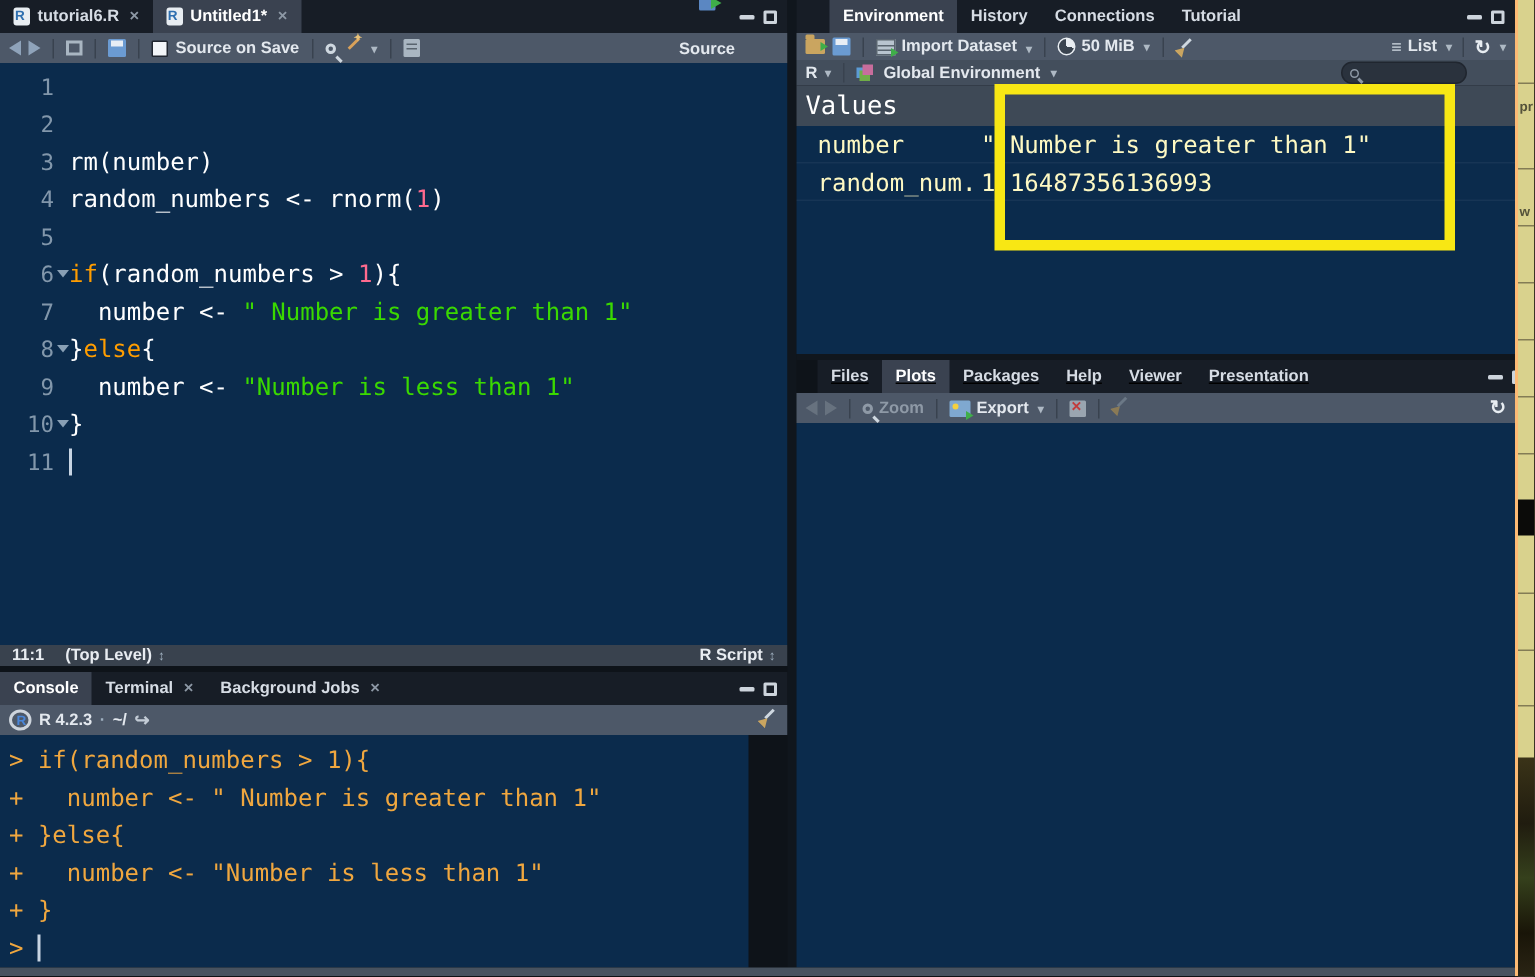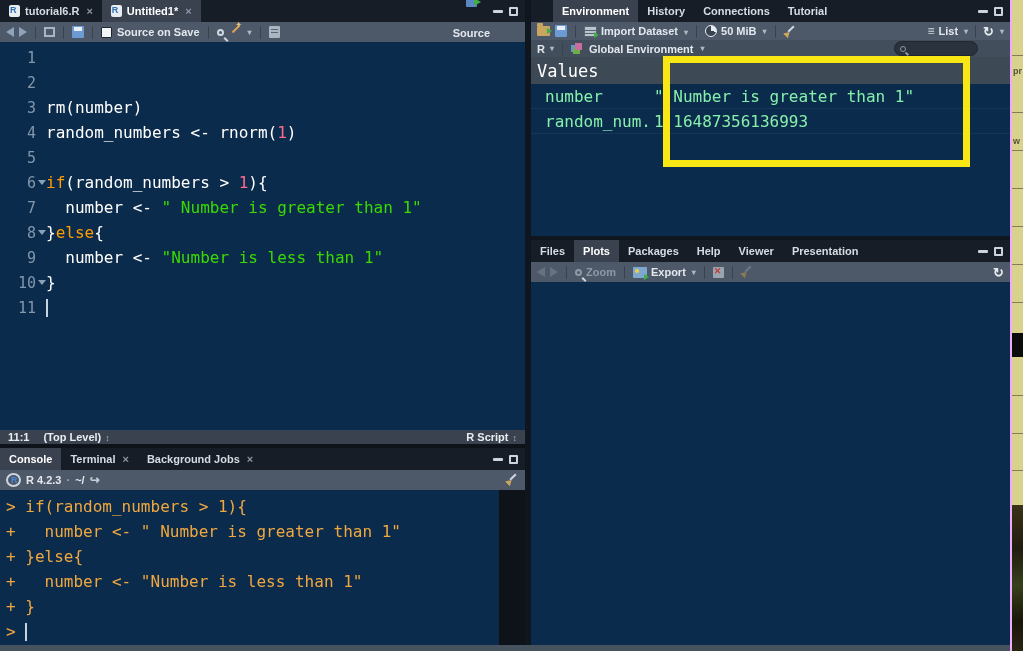--- a/index.html
+++ b/index.html
@@ -91,21 +91,21 @@
   .tok-comment{color:var(--comment);font-style:italic;}
   .tok-keyword{color:var(--keyword);}
   .tok-string{color:var(--string);}
   .tok-number{color:var(--numlit);}
   .cursor-bar{display:inline-block;width:2px;height:18px;background:#c7d4e2;vertical-align:middle;}
 
   
   .console-line{height:25px;display:flex;align-items:center;font-size:16px;color:var(--context);white-space:pre;padding-left:6px;}
 
   
-  .env-row{height:25px;display:flex;align-items:center;font-size:16px;color:#86efac;
+  .env-row{height:25px;display:flex;align-items:center;font-size:16px;color:#fef9c3;
            border-bottom:1px solid rgba(255,255,255,0.05);white-space:pre;}
   .env-row .nm{width:123px;padding-left:14px;overflow:hidden;flex:none;}
   .env-row .vl{padding-left:0px;}
 
   .statusbar{background:var(--statusbar);display:flex;align-items:center;color:#e8ecf1;
              font-size:11px;font-weight:bold;padding:0 8px;gap:14px;}
 
   .search-box{width:84px;height:15px;background:#2a323d;border:1px solid #20262f;border-radius:8px;
               display:flex;align-items:center;padding:0 5px;margin-left:auto;margin-right:26px;}
 
@@ -302,21 +302,21 @@
     <span>Values</span>
   </div>
 
   <div id="env-rows" class="abs pane-bg mono" style="left:531px;top:84px;width:479px;height:152px;">
       <div class="env-row"><span class="nm">number</span><span class="vl">" Number is greater than 1"</span></div>
       <div class="env-row"><span class="nm">random_num..</span><span class="vl">1.16487356136993</span></div>
     </div>
 
   <div class="abs" style="left:531px;top:236px;width:479px;height:4px;background:#10161d;"></div>
 
-  <div class="abs tabbar" style="left:531px;top:240px;width:479px;height:22px;">
+  <div class="abs tabbar" style="left:545px;top:240px;width:479px;height:22px;text-decoration:underline;">
     <div id="plots-tabs" style="display:flex;">
         <div class="tab">
           <span>Files</span>
         </div>
         <div class="tab active">
           <span>Plots</span>
         </div>
         <div class="tab">
           <span>Packages</span>
         </div>
@@ -358,21 +358,21 @@
     <span class="muted"><span class="i i-broom"></span></span>
     <span style="margin-left:auto;"><span class="i i-refresh">↻</span></span>
   </div>
 
   <div class="abs pane-bg" style="left:531px;top:282px;width:479px;height:363px;"></div>
 
   <div class="abs" style="left:0;top:645px;width:1010px;height:6px;background:#47525f;"></div>
 
   <div class="abs" style="left:663px;top:56px;width:307px;height:111px;border:7px solid var(--yellow);z-index:50;pointer-events:none;"></div>
 
-  <div class="abs" style="left:1010px;top:0;width:13px;height:651px;background:#f0abfc;">
+  <div class="abs" style="left:1010px;top:0;width:13px;height:651px;background:#fdba74;">
     <div id="strip-content">
       <div class="strip-line" style="top:55px;"></div>
       <div class="strip-line" style="top:112px;"></div>
       <div class="strip-line" style="top:150px;"></div>
       <div class="strip-line" style="top:188px;"></div>
       <div class="strip-line" style="top:226px;"></div>
       <div class="strip-line" style="top:264px;"></div>
       <div class="strip-line" style="top:302px;"></div>
       <div class="strip-line" style="top:395px;"></div>
       <div class="strip-line" style="top:433px;"></div>

